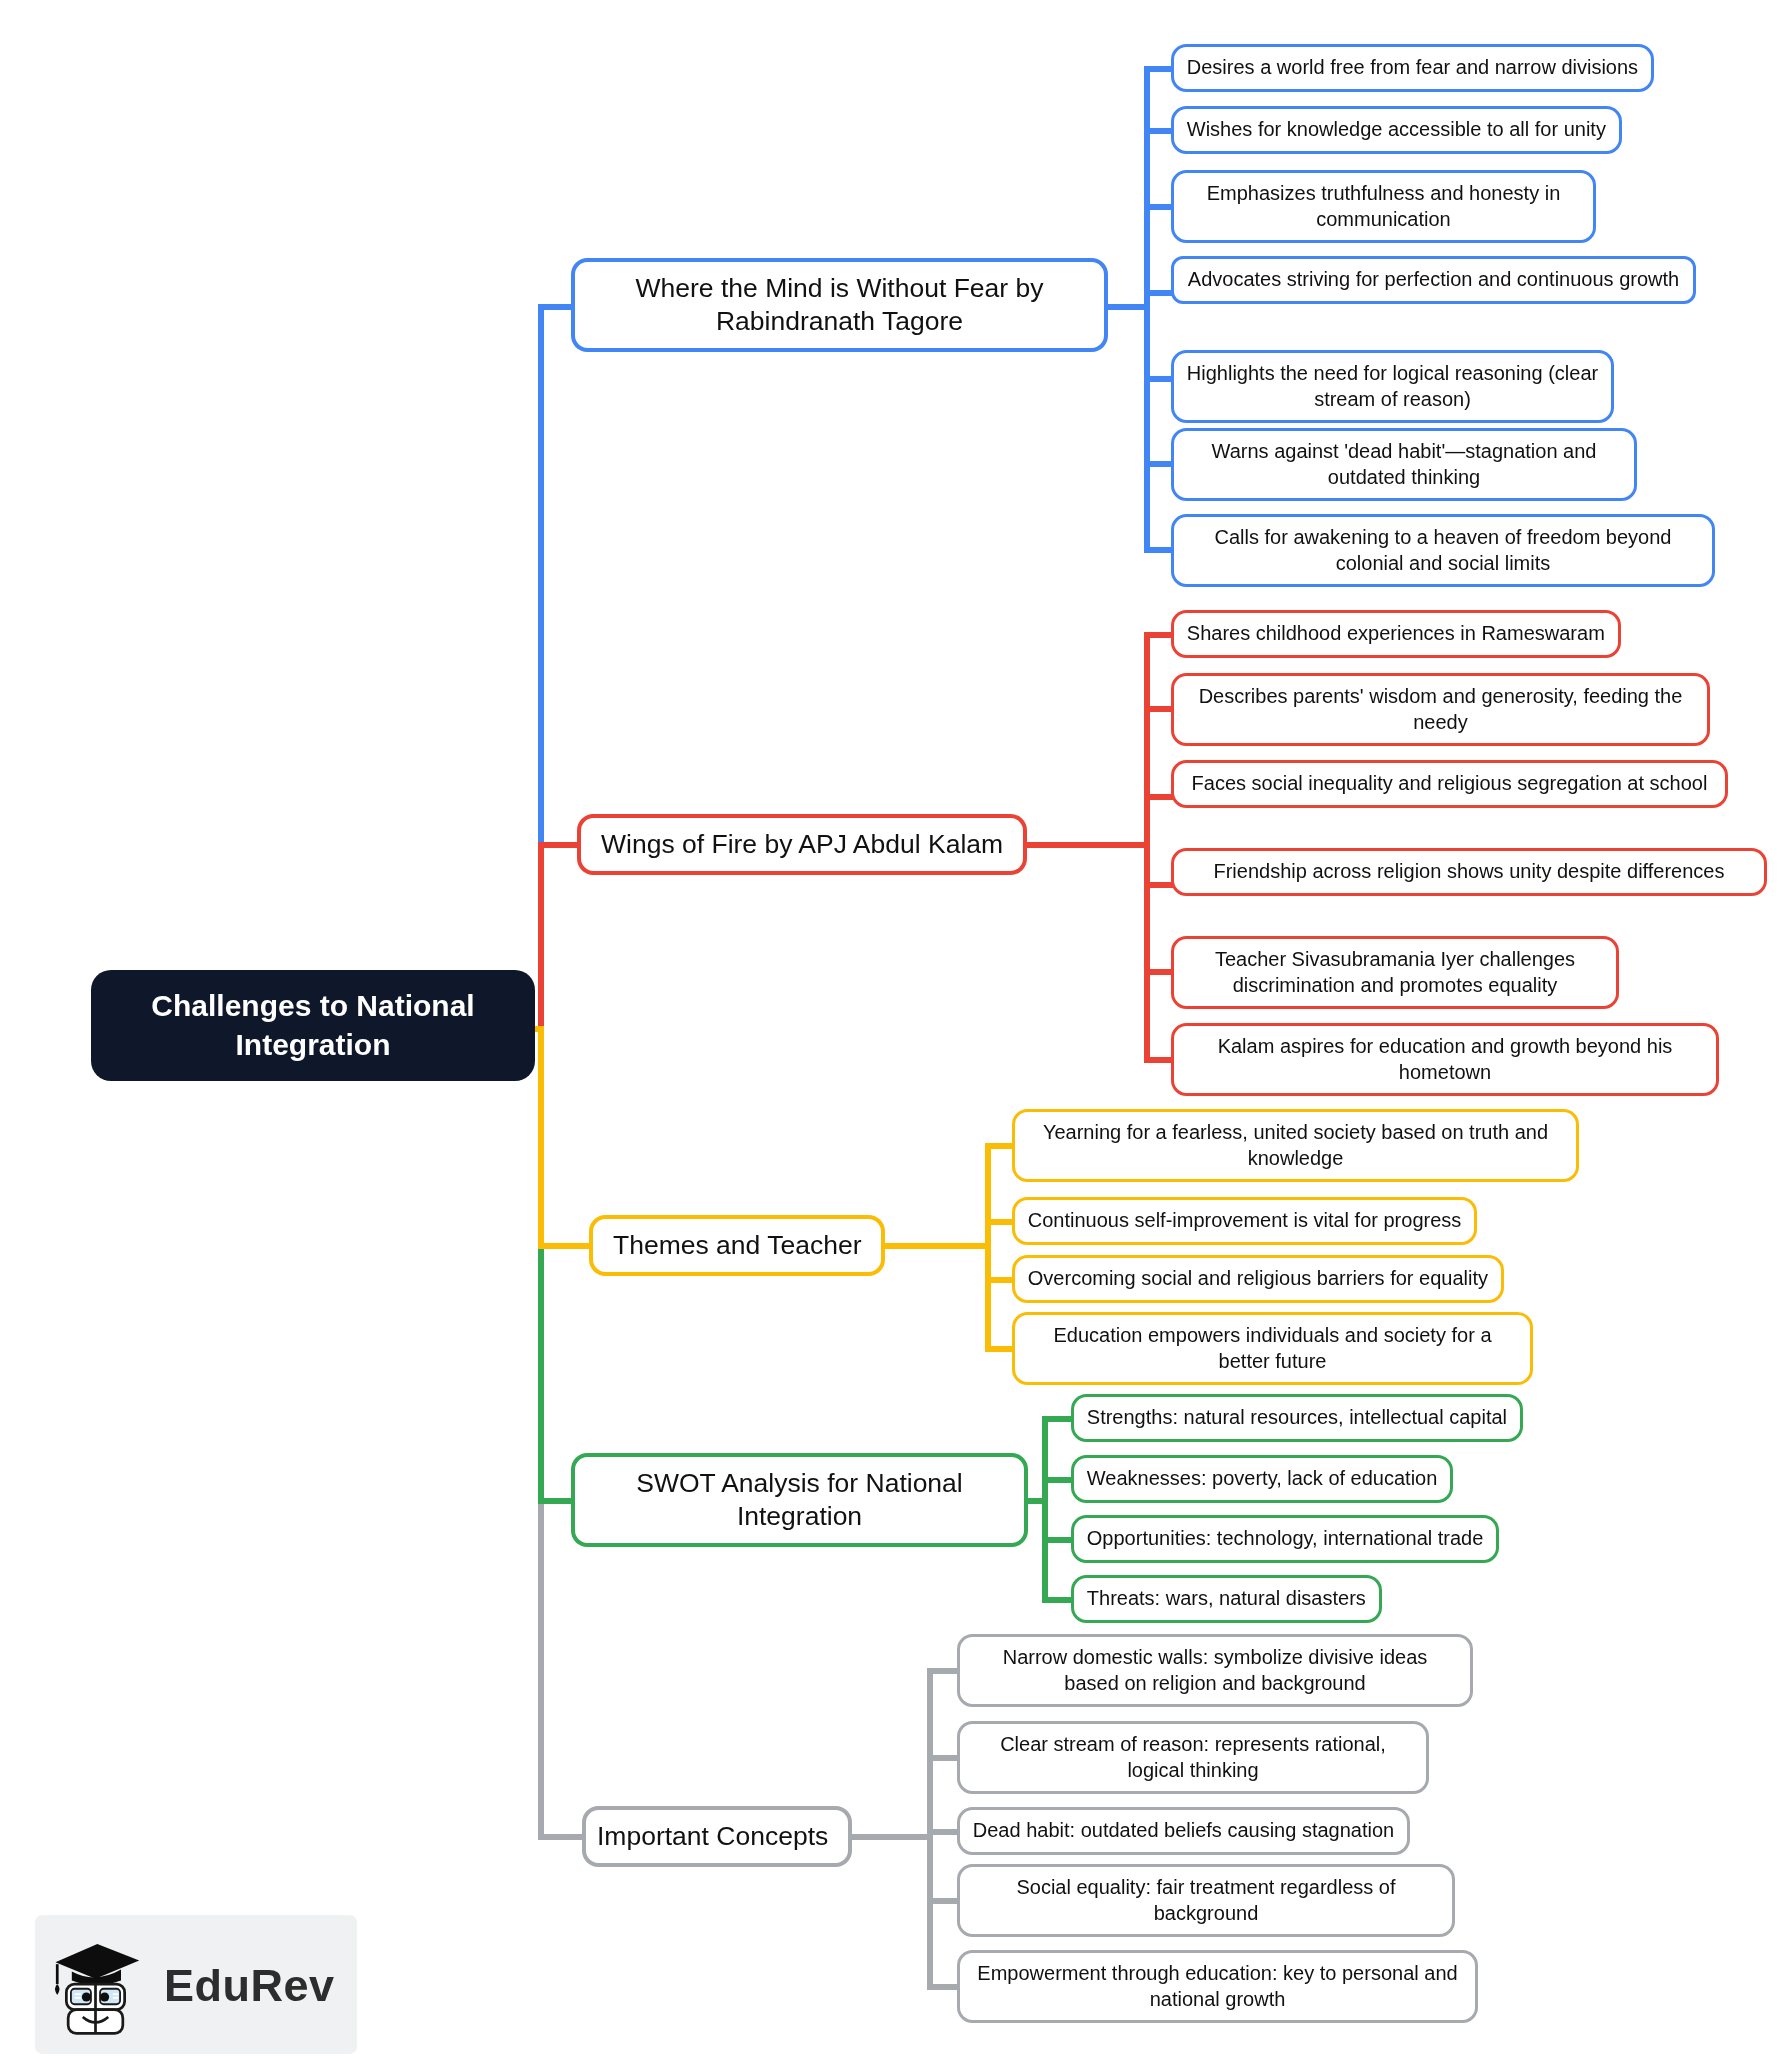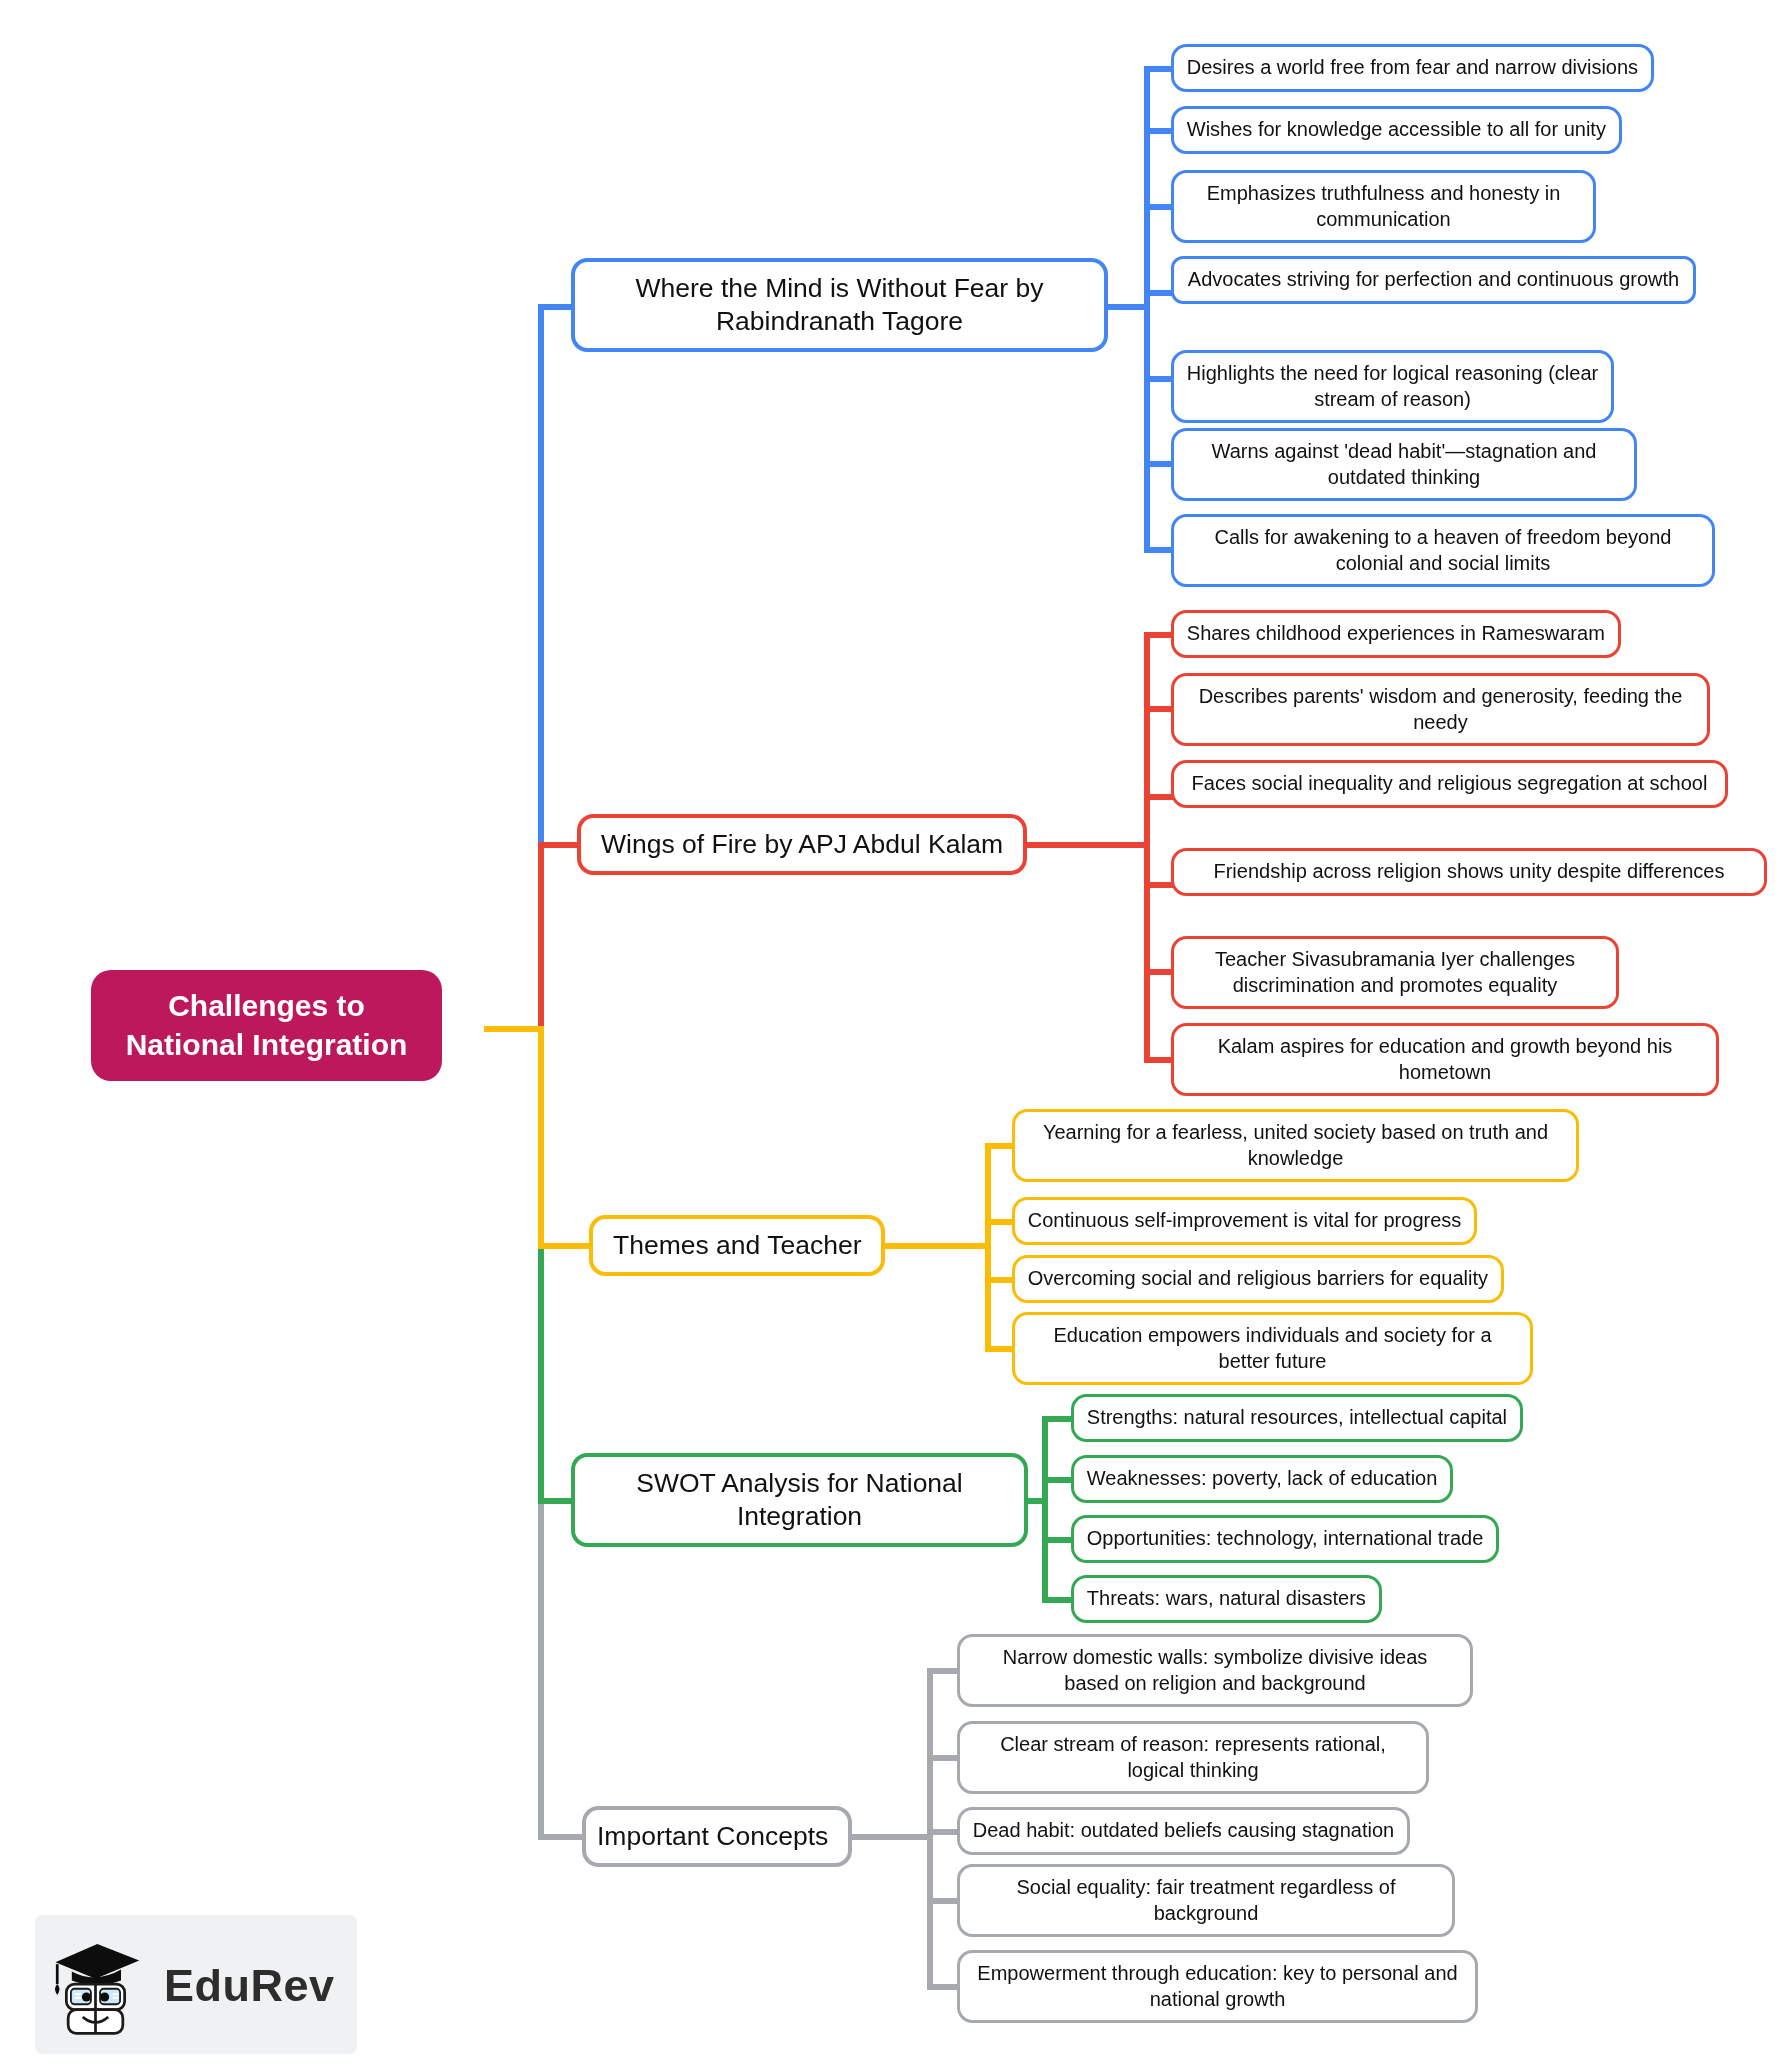--- a/index.html
+++ b/index.html
@@ -34,23 +34,23 @@
     font-size: 26.5px;
     line-height: 1.25;
     padding: 10px 20px;
   }
   .nowrap { white-space: nowrap; }
   .root-node {
     position: absolute;
     z-index: 3;
     left: 91px;
     top: 970px;
-    width: 351px;
+    width: 444px;
     box-sizing: border-box;
-    background: #be185d;
+    background: #0f172a;
     color: #ffffff;
     border-radius: 20px;
     font-size: 30px;
     font-weight: bold;
     line-height: 1.3;
     text-align: center;
     padding: 16.4px 22px;
   }
   .logo-plate {
     position: absolute;

